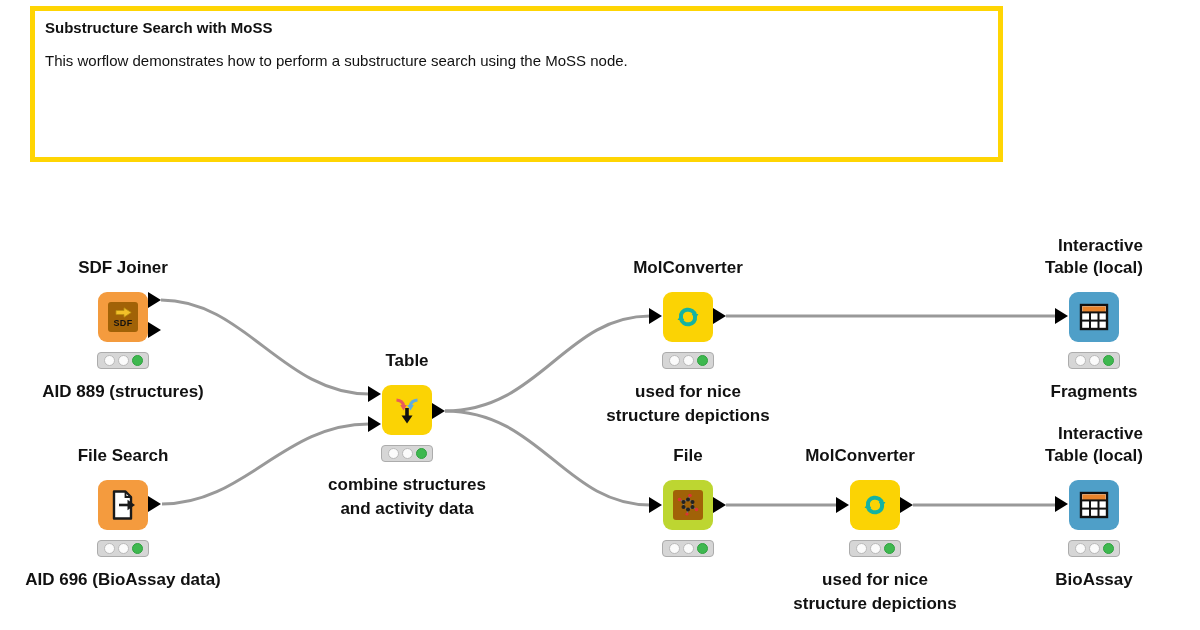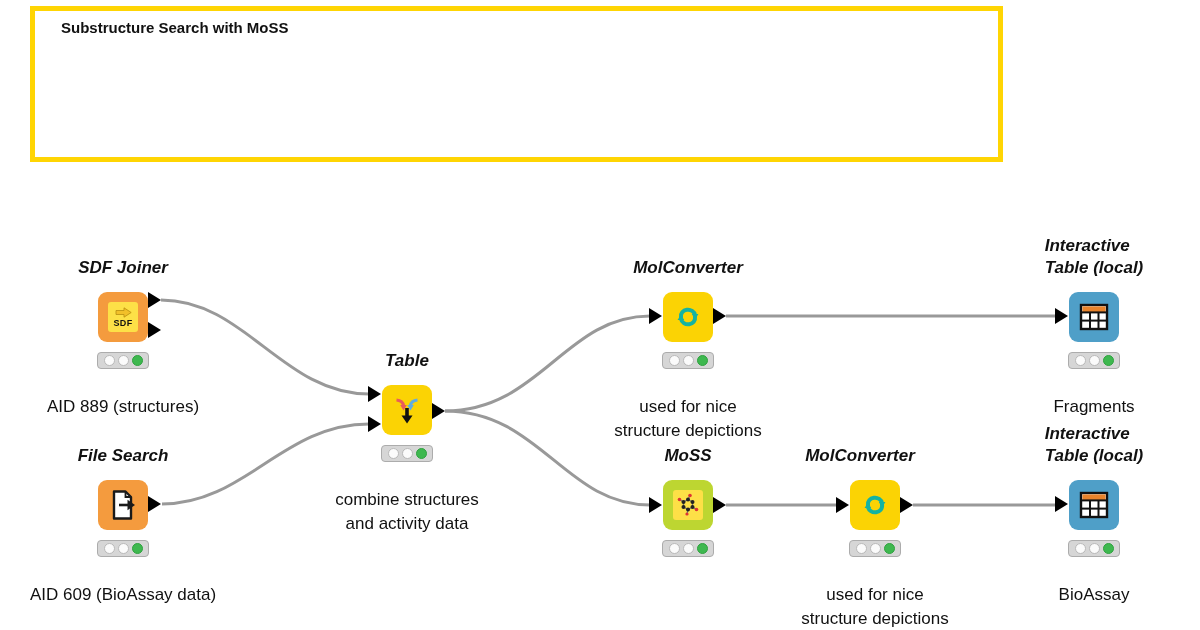--- a/index.html
+++ b/index.html
@@ -4,70 +4,71 @@
 <style>
   html,body{margin:0;padding:0;}
   body{
     width:1200px;height:630px;position:relative;background:#ffffff;
     font-family:"Liberation Sans", sans-serif;color:#111;overflow:hidden;
   }
   
   .annotation{
     position:absolute;left:30px;top:6px;width:973px;height:156px;
     box-sizing:border-box;border:5px solid #ffd503;background:#fff;
-    padding:8px 26px;z-index:0;
+    padding:8px 10px;z-index:0;
   }
   .annotation-title{font-size:15px;font-weight:700;margin-bottom:16px;}
   .annotation-body{font-size:15px;font-weight:400;}
   
   svg.wires{position:absolute;left:0;top:0;z-index:1;}
   svg.wires path{fill:none;stroke:#999999;stroke-width:3;}
   
   .node{position:absolute;width:50px;height:50px;z-index:2;}
   .square{
     width:50px;height:50px;border-radius:9px;
     display:flex;align-items:center;justify-content:center;
   }
   .node-title{
     position:absolute;bottom:63px;left:50%;transform:translateX(-50%);
-    font-size:17px;font-weight:700;line-height:22px;text-align:left;
-    white-space:pre-line;width:max-content;font-style:italic;
+    font-size:17px;font-weight:700;line-height:22px;text-align:right;
+    white-space:pre-line;width:max-content;
   }
   .node-label{
-    position:absolute;top:103px;left:50%;transform:translateX(-50%);
-    font-size:17px;font-weight:400;line-height:24px;text-align:center;
+    position:absolute;top:88px;left:50%;transform:translateX(-50%);
+    font-size:17px;font-weight:700;line-height:24px;text-align:center;
     white-space:pre-line;width:max-content;
   }
   .port{
     position:absolute;width:0;height:0;z-index:3;
     border-top:8px solid transparent;border-bottom:8px solid transparent;
     border-left:13px solid #000;
   }
   .light{
     position:absolute;top:60px;left:50%;transform:translateX(-50%);
     width:52px;height:17px;box-sizing:border-box;background:#d6d6d6;
     border:1px solid #acacac;border-radius:4px;
     display:flex;align-items:center;justify-content:center;gap:3px;
   }
   .dot{width:11px;height:11px;border-radius:50%;box-sizing:border-box;}
   .dot.off{background:#fbfbfb;border:1px solid #b9b9b9;}
   .dot.on{border:1px solid #2fa23f;}
   .inner{
-    background:#fde047;border-radius:3px;display:flex;flex-direction:column;
+    background:#a16207;border-radius:3px;display:flex;flex-direction:column;
     align-items:center;justify-content:center;
   }
   .sdf-inner{width:30px;height:30px;}
   .moss-inner{width:30px;height:30px;}
   .sdf-text{font-size:9px;font-weight:700;line-height:1;margin-top:1px;letter-spacing:.3px;}
 </style>
 </head>
 <body>
 
 <div class="annotation" style="border-color: rgb(255, 213, 3);">
   <div class="annotation-title">Substructure Search with MoSS</div>
+  <div class="annotation-body">This worflow demonstrates how to perform a substructure search using the MoSS node.</div>
 </div>
 
 <svg class="wires" width="1200" height="630">
   <path d="M161 300 C245 300 283 394 369 394" style="stroke: rgb(153, 153, 153);"></path>
   <path d="M162 504 C245 504 283 424 369 424" style="stroke: rgb(153, 153, 153);"></path>
   <path d="M445 411 C540 411 565 316 650 316" style="stroke: rgb(153, 153, 153);"></path>
   <path d="M445 411 C540 411 565 505 650 505" style="stroke: rgb(153, 153, 153);"></path>
   <path d="M726 316 H1055" style="stroke: rgb(153, 153, 153);"></path>
   <path d="M726 505 H836" style="stroke: rgb(153, 153, 153);"></path>
   <path d="M913 505 H1055" style="stroke: rgb(153, 153, 153);"></path>
@@ -102,21 +103,21 @@
       <path d="M11 16 H20" stroke="#1a1a1a" stroke-width="2.6"></path>
       <path d="M19.5 10.8 L27 16 L19.5 21.2 Z" fill="#1a1a1a"></path>
     </svg>
   </div>
   <div class="port" style="left:50px;top:16px"></div>
   <div class="light">
     <span class="dot off"></span>
       <span class="dot off"></span>
     <span class="dot on" style="background-color: rgb(62, 184, 79);"></span>
   </div>
-  <div class="node-label">AID 609 (BioAssay data)</div>
+  <div class="node-label">AID 696 (BioAssay data)</div>
 </div>
 
 <div class="node" style="left:382px;top:385px">
   <div class="node-title">Table</div>
   <div class="square" style="background-color: rgb(251, 211, 4);">
     <svg width="34" height="32" viewBox="0 0 34 32">
       <path d="M6.5 6 C11.5 6.5 13 8.5 13.5 11.5" fill="none" stroke="#e85c5c" stroke-width="3.2"></path>
       <path d="M10.2 11 H16.8 L13.5 16.5 Z" fill="#e85c5c"></path>
       <path d="M27.5 6 C22.5 6.5 21 8.5 20.5 11.5" fill="none" stroke="#62ace0" stroke-width="3.2"></path>
       <path d="M17.2 11 H23.8 L20.5 16.5 Z" fill="#62ace0"></path>
@@ -151,21 +152,21 @@
   <div class="light">
     <span class="dot off"></span>
       <span class="dot off"></span>
     <span class="dot on" style="background-color: rgb(62, 184, 79);"></span>
   </div>
   <div class="node-label">used for nice
 structure depictions</div>
 </div>
 
 <div class="node" style="left:663px;top:480px">
-  <div class="node-title">MoSS</div>
+  <div class="node-title">File</div>
   <div class="square" style="background-color: rgb(189, 214, 49);">
     <div class="inner moss-inner">
       <svg width="26" height="26" viewBox="0 0 26 26">
         <g stroke="#777" stroke-width="1.2">
           <path d="M13 7.5 L17.5 10 L17.5 15 L13 17.5 L8.5 15 L8.5 10 Z" fill="none"></path>
           <line x1="13" y1="7.5" x2="15" y2="3.5"></line>
           <line x1="17.5" y1="15" x2="21.5" y2="17.5"></line>
           <line x1="8.5" y1="10" x2="4.5" y2="7.5"></line>
           <line x1="13" y1="17.5" x2="12" y2="22"></line>
         </g>

